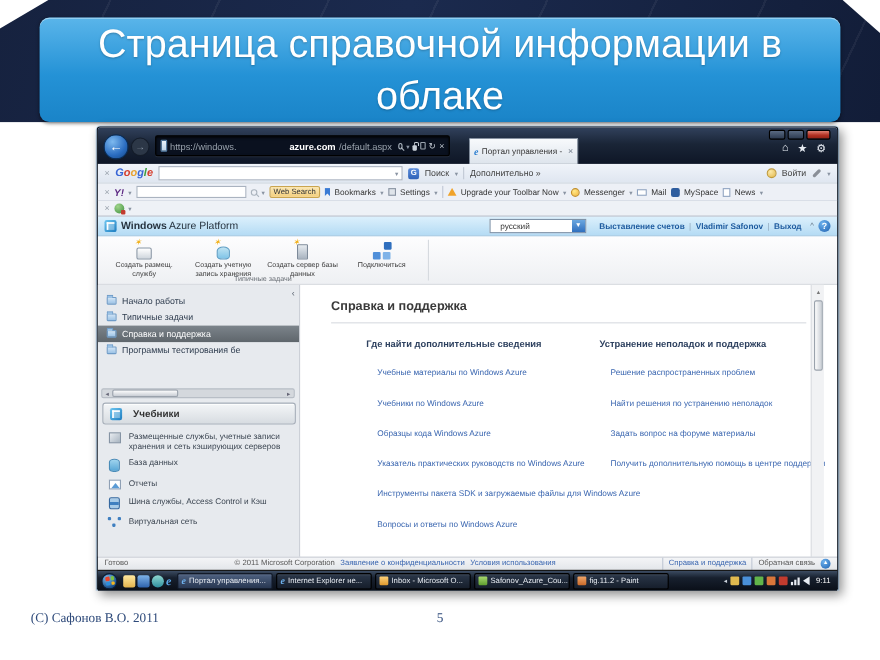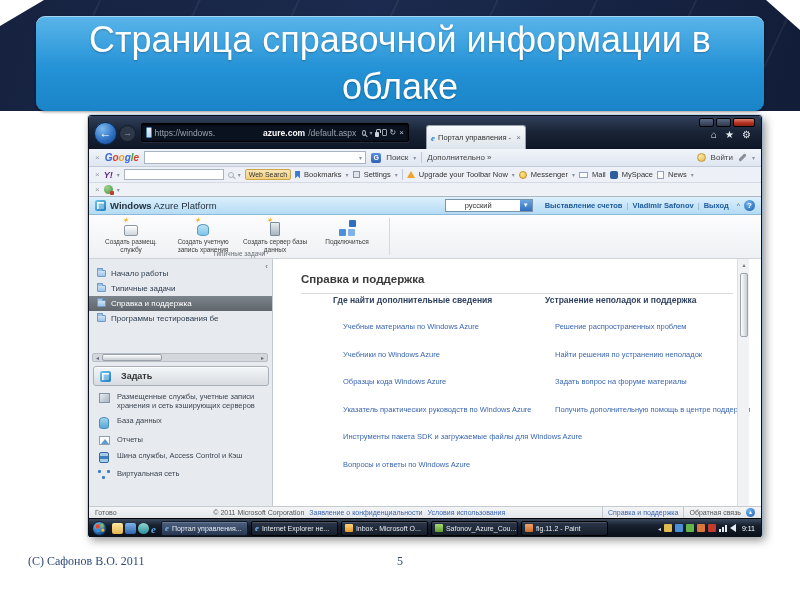--- a/index.html
+++ b/index.html
@@ -114,21 +114,21 @@
     display:flex; align-items:center; padding:0 6px; }
   .azlogo { width:11px; height:11px; border-radius:2px; background:linear-gradient(135deg,#6ec6f0,#1c7cc0);
     position:relative; margin-right:4px; }
   .azlogo::after { content:""; position:absolute; inset:2px;
     background:linear-gradient(#fff,#fff) 50% 0/100% 1.5px no-repeat, linear-gradient(#fff,#fff) 0 50%/1.5px 100% no-repeat,
     rgba(255,255,255,.35); }
   .azbrand { font-size:9.5px; color:#26323e; }
   .azbrand b { font-weight:bold; }
   .azhead .sp { flex:1; }
   .lang-select { width:88px; height:13px; background:#fff; border:1px solid #7f93a8; display:flex; align-items:center;
-    font-size:7.5px; color:#333; padding-left:19px; margin-right:8px; }
+    font-size:7.5px; color:#333; padding-left:9px; margin-right:8px; }
   .lang-select .dd { margin-left:auto; width:12px; height:11px; background:linear-gradient(#6aa7e0,#2f6fbe);
     color:#fff; font-size:6px; text-align:center; line-height:11px; }
   .azlink { font-size:7.5px; font-weight:bold; color:#1d5a9e; margin:12px 4px; }
   .azsep { color:#8fa6bc; font-size:7.5px; }
   .azuser { font-size:7.5px; font-weight:bold; color:#1d5a9e; margin:0 4px; }
   .chev-up { color:#5a6b7d; font-size:7px; margin:0 4px; }
   .help-ico { width:11px; height:11px; border-radius:50%; background:radial-gradient(circle at 35% 30%,#6fb3ef,#1c5fae);
     color:#fff; font-size:8px; font-weight:bold; text-align:center; line-height:11px; }
 
   
@@ -184,21 +184,21 @@
     border-left:4px solid transparent; border-right:4px solid transparent; border-bottom:5px solid #5b9bd5; }
   .ico-sbus { width:10px; height:11px; border-radius:2px;
     background:repeating-linear-gradient(#a8cbe8 0 3px,#3f7fc0 3px 6px); border:1px solid #3568a0; }
   .ico-vnet { position:relative; width:13px; height:10px; }
   .ico-vnet::before { content:""; position:absolute; left:0; top:0; width:3px; height:3px; background:#3f7fc0;
     border-radius:1px; box-shadow:9px 0 0 #3f7fc0, 4px 6px 0 #3f7fc0; }
 
   .content { position:absolute; left:184px; top:0; right:12px; height:247px; background:#fff; }
   .c-title { position:absolute; left:28px; top:14px; font-size:11.5px; font-weight:bold; color:#3a3a3a; }
   .c-rule { position:absolute; left:28px; top:34px; right:16px; border-top:1px solid #d7dbe0; }
-  .col { position:absolute; top:36px; }
+  .col { position:absolute; top:48px; }
   .col1 { left:60px; width:230px; }
   .col2 { left:272px; width:200px; }
   .col-h { font-size:8.5px; font-weight:bold; color:#2f4260; margin-bottom:7px; }
   .clink { display:block; font-size:7.5px; line-height:11.5px; color:#3a66b0; text-decoration:none;
     padding-left:10px; white-space:nowrap;margin-top:16px; }
   .vscroll { position:absolute; right:0; top:0; width:12px; height:247px; background:#f1f2f4;
     border-left:1px solid #dadde2; }
   .vs-up { position:absolute; top:2px; left:0; width:12px; text-align:center; font-size:6px; color:#777; }
   .vs-thumb { position:absolute; top:14px; left:2px; width:8px; height:64px;
     background:linear-gradient(90deg,#fdfdfd,#c9ced5); border:1px solid #9aa2ac; border-radius:2px; }
@@ -429,21 +429,21 @@
             <span>Программы тестирования бе</span>
           </div>
         </div>
         <div class="hscroll">
           <span class="hs-arrow">◂</span>
           <span class="hs-thumb"></span>
           <span class="hs-arrow" style="margin-left:auto">▸</span>
         </div>
         <div class="home-btn">
           <span class="azlogo"></span>
-          <span>Задать</span>
+          <span>Учебники</span>
         </div>
         <div class="ssec">
           <div class="ssec-item">
             <span class="ic">
                 <i class="ico-svc"></i>
               </span>
             <span>Размещенные службы, учетные записи хранения и сеть кэширующих серверов</span>
           </div>
           <div class="ssec-item">
             <span class="ic">

